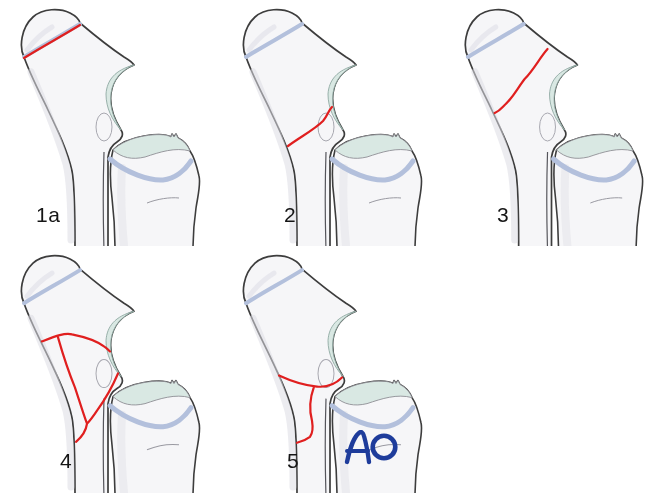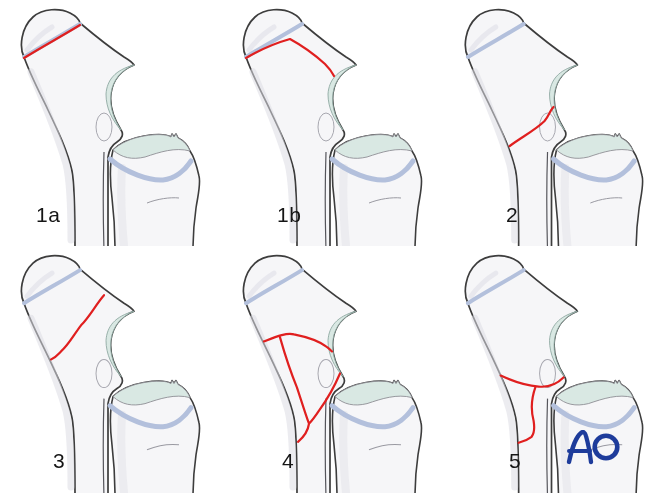--- a/index.html
+++ b/index.html
@@ -62,27 +62,20 @@
   <div class="grid">
 
     <figure class="panel" style="margin:0">
       <svg class="art" viewBox="0 0 222 246" preserveAspectRatio="none">
         <use href="#bone-art"></use>
         <path class="fracture" d="M 24 58 C 40 48 62 36 80 25" stroke="#e01f1f"></path>
       </svg>
       <span class="lbl" style="left:36px">1a</span>
     </figure>
 
-    <figure class="panel" style="margin:0">
-      <svg class="art" viewBox="0 0 222 246" preserveAspectRatio="none">
-        <use href="#bone-art"></use>
-        <path class="fracture" d="M 24 58 C 36 51 50 44 68 39 C 79 45 92 54 103 64 C 107 68 110 72 112 76" stroke="#e01f1f"></path>
-      </svg>
-      <span class="lbl" style="left:55px">1b</span>
-    </figure>
 
     <figure class="panel" style="margin:0">
       <svg class="art" viewBox="0 0 222 246" preserveAspectRatio="none">
         <use href="#bone-art"></use>
         <path class="fracture" d="M 66 146 C 78 137 92 130 101 121 C 106 115 106 111 110 107" stroke="#e01f1f"></path>
       </svg>
       <span class="lbl" style="left:62px">2</span>
     </figure>
 
     <figure class="panel" style="margin:0">

